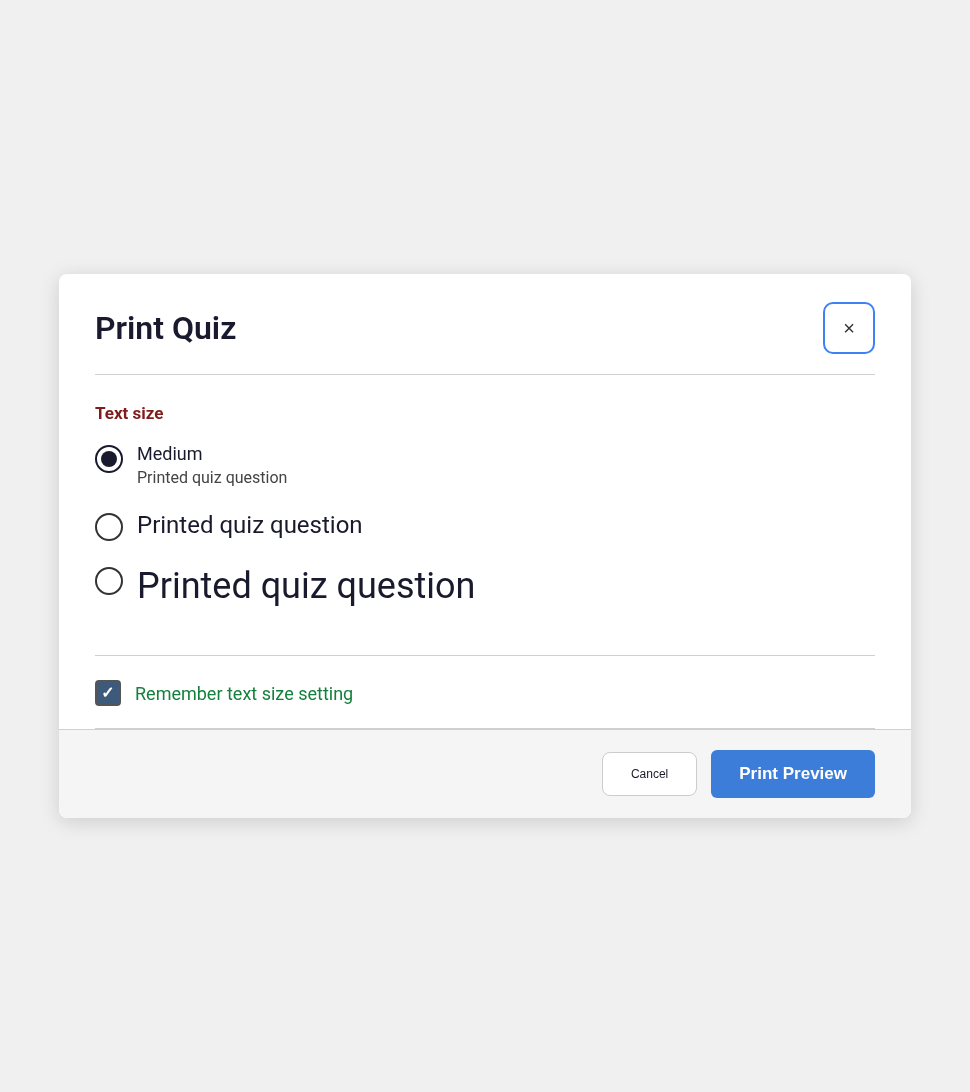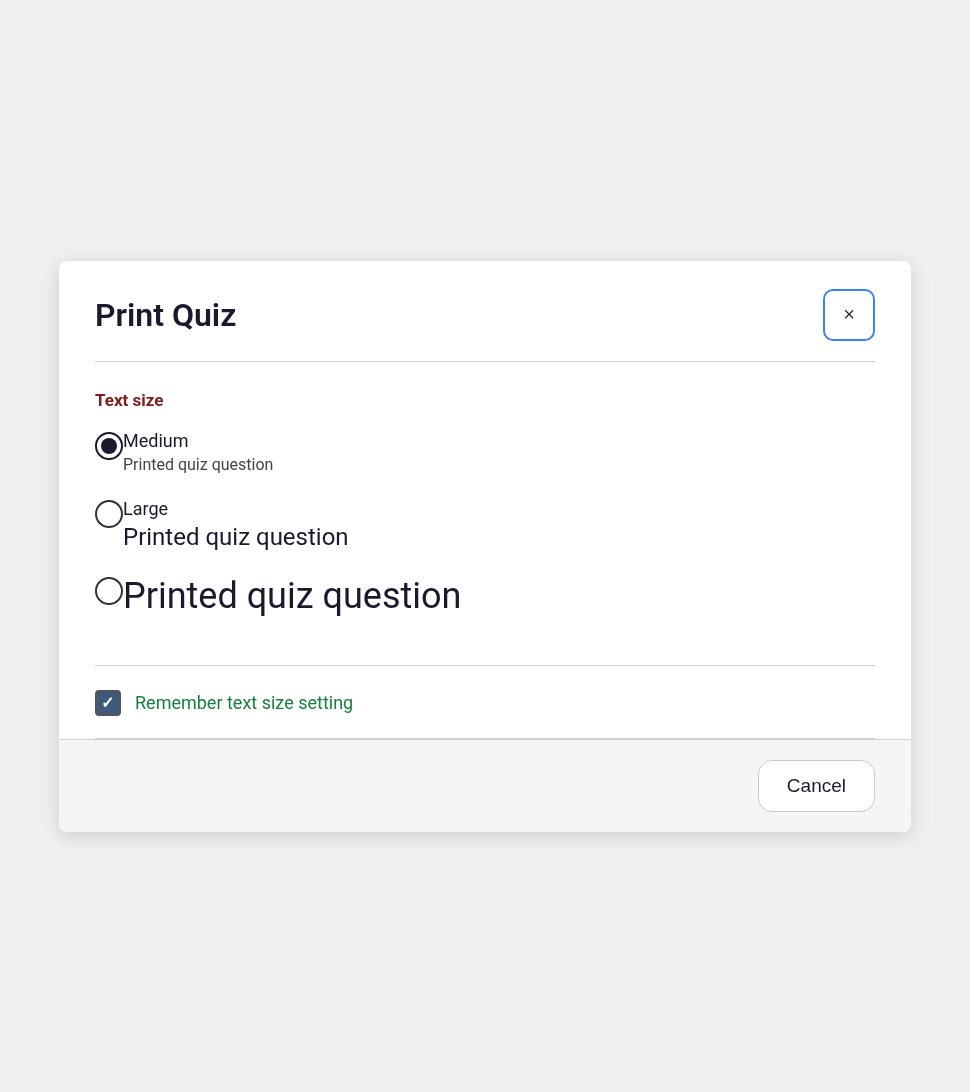--- a/index.html
+++ b/index.html
@@ -96,20 +96,21 @@
     }
 
     .radio-inner {
       width: 16px;
       height: 16px;
       border-radius: 50%;
       background: #1a1a2e;
     }
 
     .radio-content {
+      margin-left: 14px;
     }
 
     .radio-option-label {
       font-size: 18px;
       color: #1a1a2e;
       font-weight: 400;
       margin-bottom: 4px;
     }
 
     .preview-text-medium {
@@ -167,23 +168,23 @@
       display: flex;
       justify-content: flex-end;
       align-items: center;
       gap: 14px;
       border-top: 1px solid #d0d0d0;
     }
 
     .btn-cancel {
       padding: 14px 28px;
       border: 1.5px solid #ccc;
-      border-radius: 14px;
+      border-radius: 8px;
       background: #ffffff;
-      font-size: 19px;
+      font-size: 12px;
       color: #1a1a2e;
       cursor: pointer;
       font-weight: 400;
     }
 
     .btn-print-preview {
       padding: 14px 28px;
       border: none;
       border-radius: 6px;
       background: #3b7dd8;
@@ -214,21 +215,20 @@
       </div>
       <div class="radio-content">
         <div class="radio-option-label">Medium</div>
         <div class="preview-text-medium">Printed quiz question</div>
       </div>
     </div>
 
     <div class="radio-option">
       <div class="radio-circle"></div>
       <div class="radio-content">
-        <div class="radio-option-label">Large</div>
         <div class="preview-text-large">Printed quiz question</div>
       </div>
     </div>
 
     <div class="radio-option">
       <div class="radio-circle"></div>
       <div class="radio-content">
         <div class="preview-text-xlarge">Printed quiz question</div>
       </div>
     </div>
@@ -240,14 +240,15 @@
     <div class="checkbox-custom">
       <span class="checkmark">✓</span>
     </div>
     <span class="checkbox-label">Remember text size setting</span>
   </div>
 
   <div class="divider"></div>
 
   <div class="dialog-footer">
     <button class="btn-cancel">Cancel</button>
+    <button class="btn-print-preview">Print Preview</button>
   </div>
 </div>
 
 </body></html>

